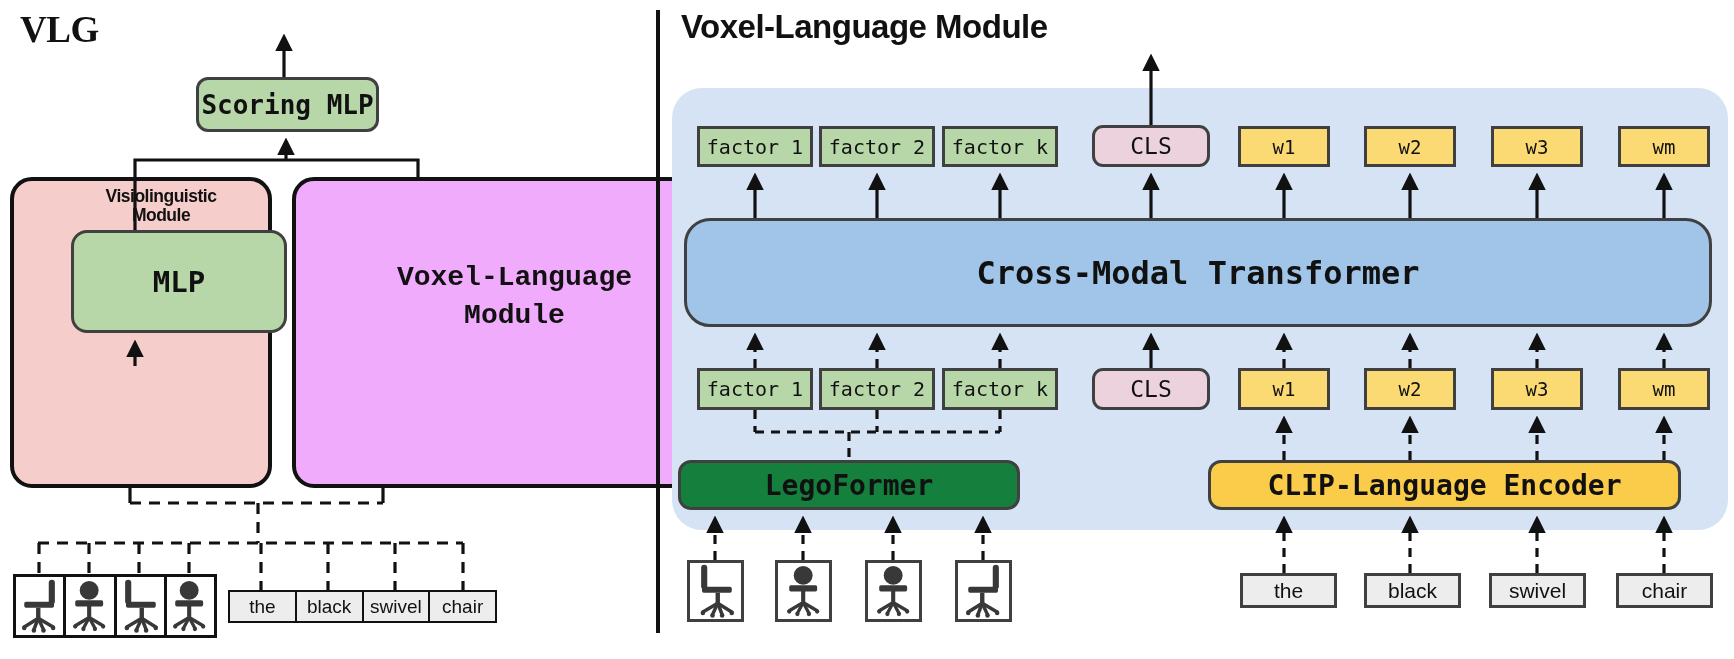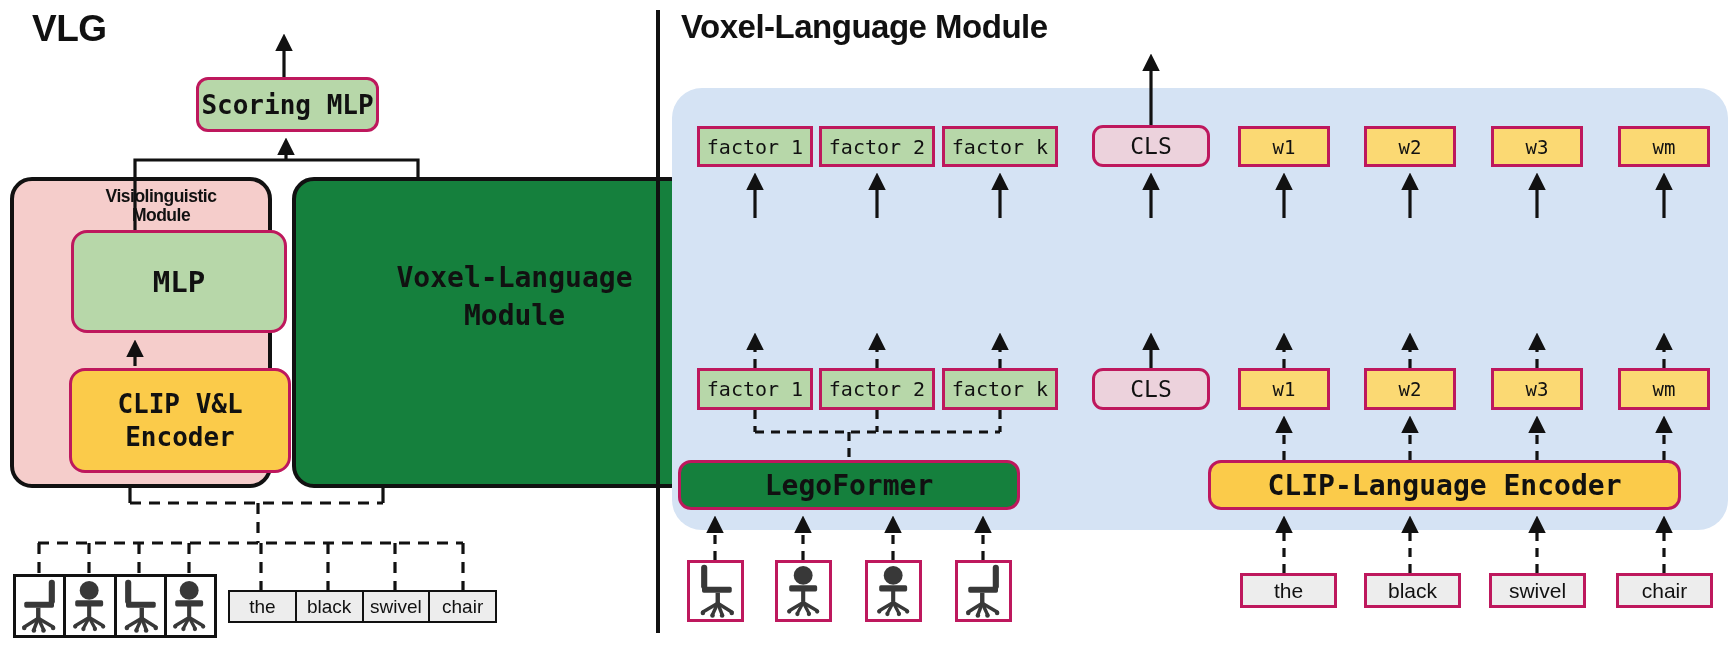--- a/index.html
+++ b/index.html
@@ -1,20 +1,20 @@
 <!DOCTYPE html>
 <html><head>
 <meta charset="utf-8">
 <style>
   html,body{margin:0;padding:0;background:#fff;}
   #stage{position:relative;width:1734px;height:659px;background:#fff;overflow:hidden;
          font-family:"DejaVu Sans Mono","Liberation Mono",monospace;color:#111;}
   .abs{position:absolute;box-sizing:border-box;}
   .ttl{font-family:"Liberation Sans",sans-serif;font-weight:bold;letter-spacing:-.5px;}
-  .box{position:absolute;box-sizing:border-box;border:3px solid #be185d;
+  .box{position:absolute;box-sizing:border-box;border:3px solid #404040;
        display:flex;align-items:center;justify-content:center;text-align:center;}
   .big{border-width:3.5px;font-weight:bold;}
   .module{position:absolute;box-sizing:border-box;border:4px solid #111;border-radius:22px;}
   .green{background:#b7d7a9;}
   .dkgreen{background:#15803d;}
   .yellow{background:#fbcb4a;}
   .ltyellow{background:#fbd973;text-align:right;}
   .pinktok{background:#ecd2dc;border-radius:11px;}
   .bluebox{background:#a0c5e8;}
   .tok{height:41px;font-size:20px;}
@@ -60,30 +60,30 @@
             <line x1="27" y1="46" x2="44" y2="56"></line>
         </g>
         <circle cx="10" cy="57" r="2.6"></circle>
           <circle cx="20" cy="60" r="2.6"></circle>
         <circle cx="34" cy="60" r="2.6"></circle>
           <circle cx="44" cy="57" r="2.6"></circle>
       </g>
     </defs>
   </svg>
 
-  <div class="ttl abs" style="left:32px;top:8px;font-size:37px;">VLG</div>
+  <div class="ttl abs" style="left:20px;top:8px;font-size:37px;font-family:Liberation Serif, serif;">VLG</div>
 
   <div class="module abs" style="left:10px;top:177px;width:262px;height:311px;background:#f5cdcb;">
     <div class="ttl" style="position:absolute;right:22px;top:6px;width:170px;text-align:center;font-size:17.5px;line-height:19px;">
       <div>Visiolinguistic</div>
       <div>Module</div>
     </div>
   </div>
 
-  <div class="module abs" style="left:292px;top:177px;width:401px;height:311px;background:#15803d;">
+  <div class="module abs" style="left:292px;top:177px;width:401px;height:311px;background:#f0abfc;font-family:Liberation Mono, monospace;">
     <div class="stack" style="position:absolute;left:0;right:0;top:78px;font-weight:bold;font-size:28px;line-height:38px;">
       <div>Voxel-Language</div>
       <div>Module</div>
     </div>
   </div>
 
   <div class="abs" style="left:656px;top:10px;width:4px;height:623px;background:#111;"></div>
 
   <div class="ttl abs" style="left:681px;top:8px;font-size:33px;">Voxel-Language Module</div>
   <div class="abs" style="left:672px;top:88px;width:1056px;height:442px;border-radius:30px;background:#d5e3f4;"></div>
@@ -141,24 +141,20 @@
       <line x1="893" y1="560" x2="893" y2="520" marker-end="url(#ah)"></line>
       <line x1="983" y1="560" x2="983" y2="520" marker-end="url(#ah)"></line>
       <path d="M755,410 L755,432 M877,410 L877,432 M1000,410 L1000,432 M755,432 L1000,432 M849,432 L849,459"></path>
     </g>
   </svg>
 
   <div class="box big green" style="left:196px;top:77px;width:183px;height:55px;border-radius:12px;font-size:26px;">Scoring MLP</div>
 
   <div class="box big green stack" style="left:27px;top:230px;width:216px;height:103px;border-radius:16px;font-size:29px;">MLP</div>
 
-  <div class="box big yellow stack" style="left:25px;top:368px;width:222px;height:105px;border-radius:16px;font-size:26px;line-height:33px;">
-    <div>CLIP V&amp;L</div>
-    <div>Encoder</div>
-  </div>
 
   <div class="strip" style="left:13px;top:574px;width:204px;height:64px;">
     <div class="cell">
         <svg class="chair" viewBox="0 0 52 64">
           <use href="#chair-side"></use>
         </svg>
       </div>
     <div class="cell">
         <svg class="chair" viewBox="0 0 56 64">
           <use href="#chair-front"></use>
@@ -178,20 +174,21 @@
       </div>
   </div>
 
   <div class="strip wordstrip" style="left:228px;top:590px;width:269px;height:33px;border-width:2.5px;">
     <div class="cell" style="border-right-width:2.5px;background:#ededed;">the</div>
     <div class="cell" style="border-right-width:2.5px;background:#ededed;">black</div>
     <div class="cell" style="border-right-width:2.5px;background:#ededed;">swivel</div>
     <div class="cell" style="background:#ededed;">chair</div>
   </div>
 
+  <div class="box big bluebox" style="left:684px;top:218px;width:1028px;height:109px;border-radius:26px;font-size:32px;">Cross-Modal Transformer</div>
 
   <div class="box green tok" style="left:697px;top:126px;width:116px;">factor 1</div>
   <div class="box green tok" style="left:819px;top:126px;width:116px;">factor 2</div>
   <div class="box green tok" style="left:942px;top:126px;width:116px;">factor k</div>
   <div class="box pinktok tok" style="left:1092px;top:125px;width:118px;height:42px;font-size:23px;">CLS</div>
   <div class="box ltyellow tok" style="left:1238px;top:126px;width:92px;font-size:19px;">w1</div>
   <div class="box ltyellow tok" style="left:1364px;top:126px;width:92px;font-size:19px;">w2</div>
   <div class="box ltyellow tok" style="left:1491px;top:126px;width:92px;font-size:19px;">w3</div>
   <div class="box ltyellow tok" style="left:1618px;top:126px;width:92px;font-size:19px;">wm</div>
 

